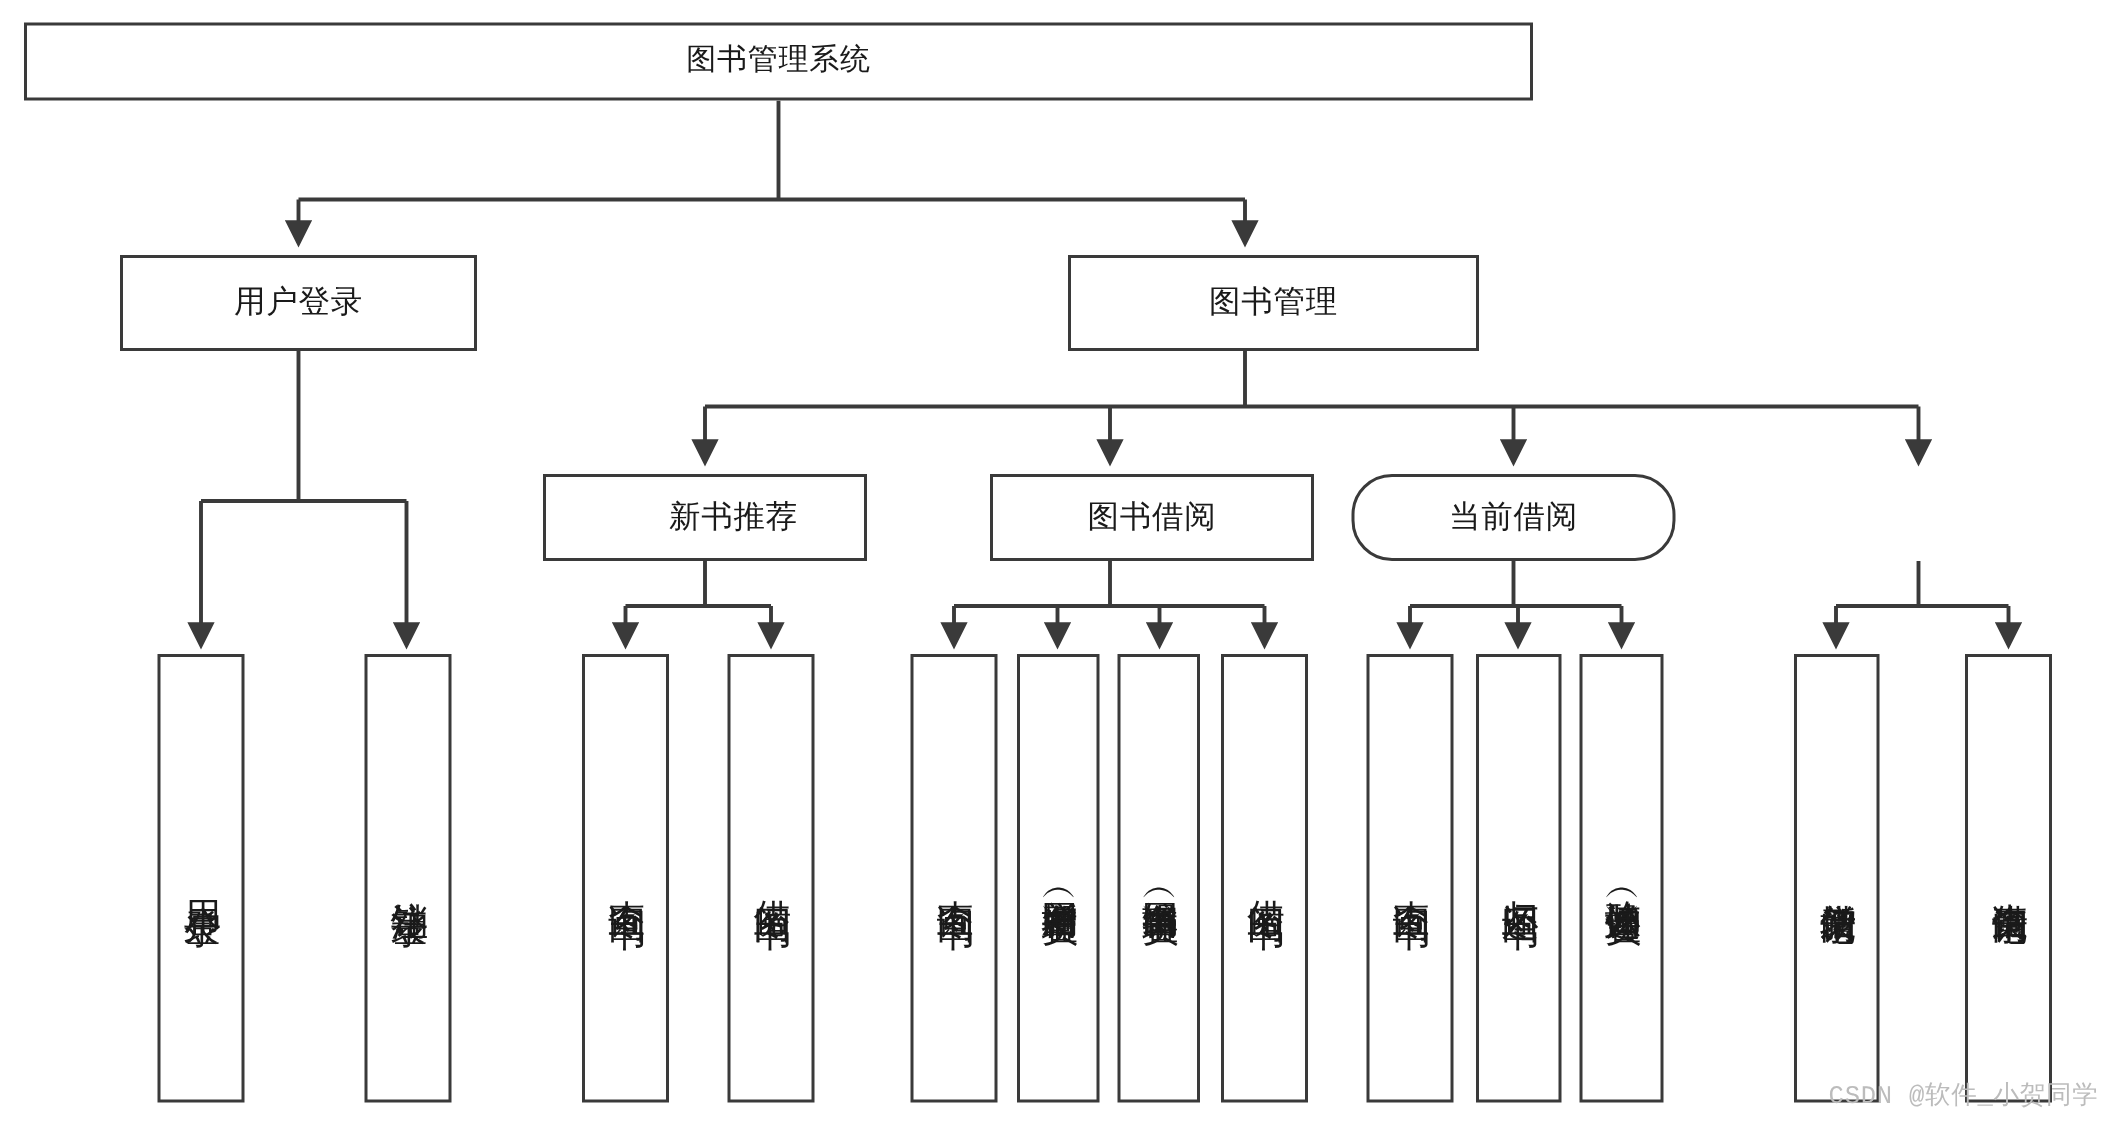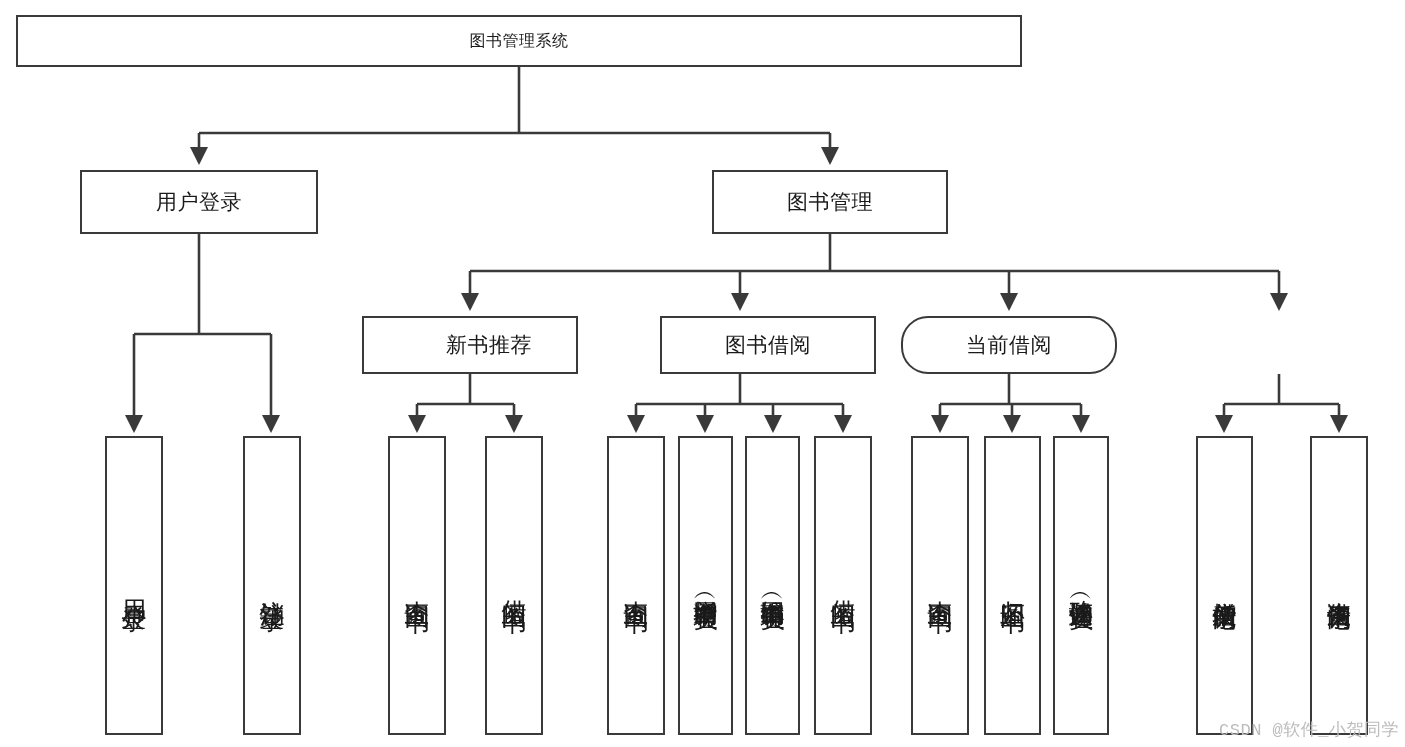--- a/index.html
+++ b/index.html
@@ -42,21 +42,21 @@
     line-height: 1.18;
     letter-spacing: 0.5px;
     color: #1a1a1a;
   }
   
   .node.horiz .node-label {
     font-size: 21px;
     white-space: nowrap;
   }
   .node.root .node-label {
-    font-size: 16px;
+    font-size: 20px;
   }
   
   .node.vert {
     align-items: center;
     justify-content: center;
     padding: 4px 0;
   }
   .node.vert .node-label {
     writing-mode: vertical-rl;
     text-orientation: upright;
@@ -137,21 +137,21 @@
     </g>
   </svg>
 
   <div class="node horiz root" style="left:16px; top:15px; width:1006px; height:52px;">
     <span class="node-label">图书管理系统</span>
   </div>
 
   <div class="node horiz" style="left:80px; top:170px; width:238px; height:64px;">
     <span class="node-label">用户登录</span>
   </div>
-  <div class="node horiz" style="left:712px; top:170px; width:236px; height:64px;">
+  <div class="node horiz" style="left:712px; top:170px; width:274px; height:64px;">
     <span class="node-label">图书管理</span>
   </div>
 
   <div class="node horiz" style="left:362px; top:316px; width:216px; height:58px;padding-left:38px;">
     <span class="node-label">新书推荐</span>
   </div>
   <div class="node horiz" style="left:632px; top:316px; width:216px; height:58px;margin-left:28px;">
     <span class="node-label">图书借阅</span>
   </div>
   <div class="node horiz" style="left:901px; top:316px; width:216px; height:58px;border-radius:27px;">

